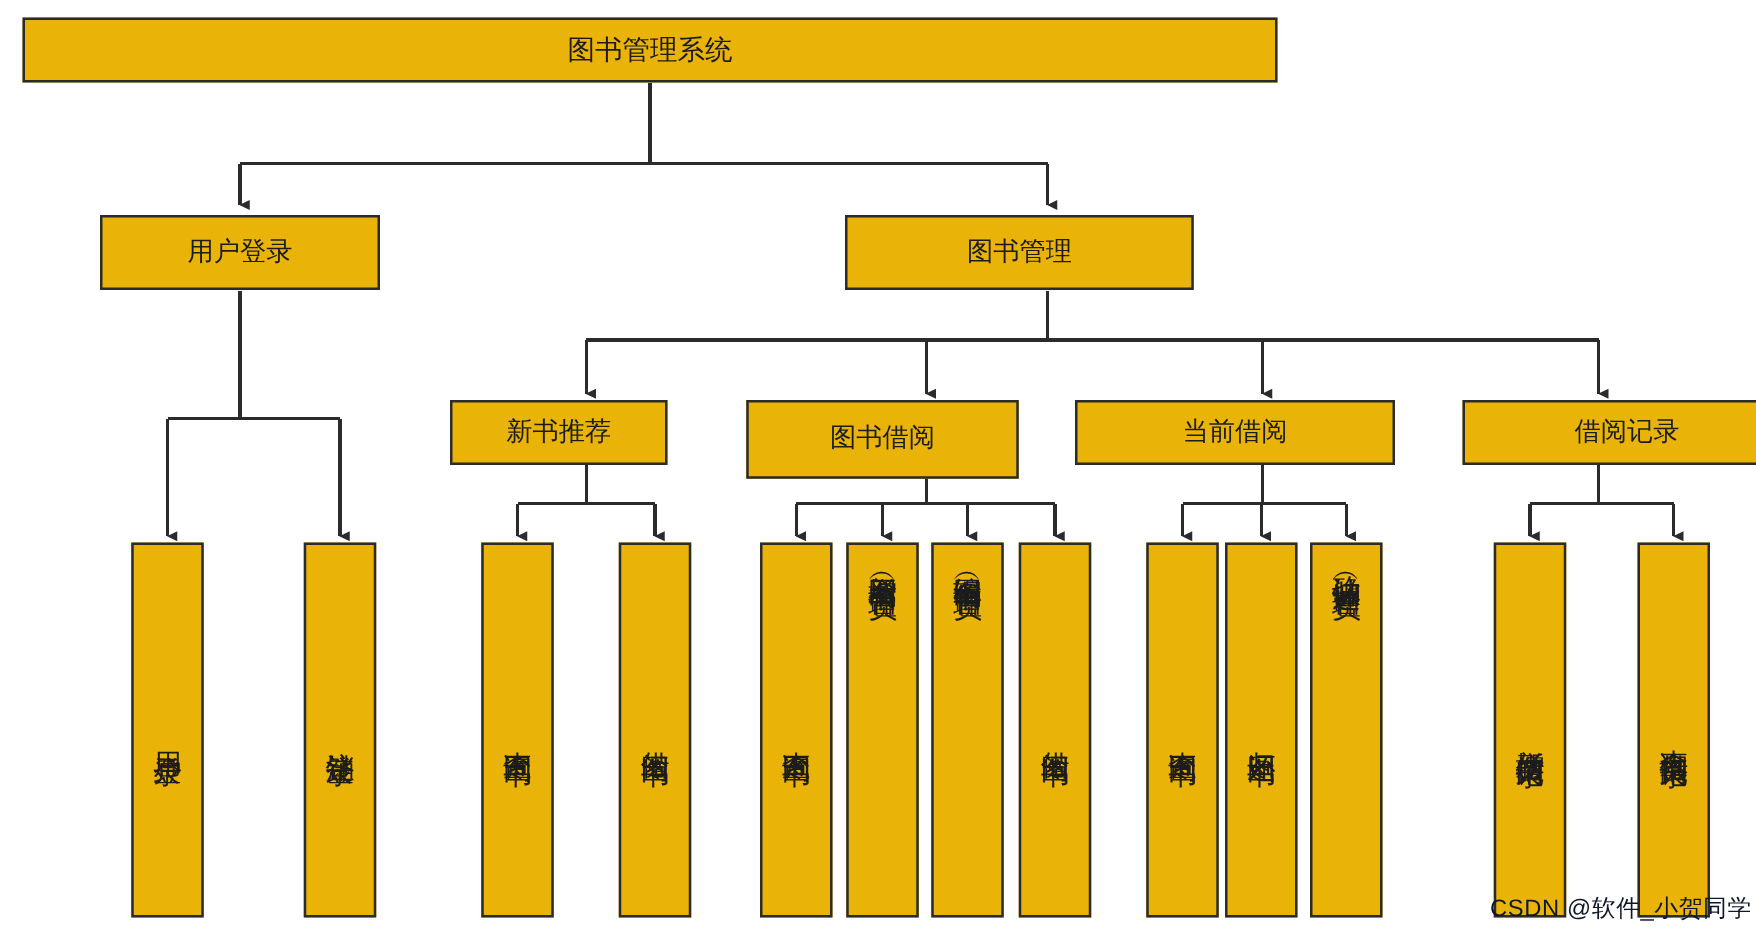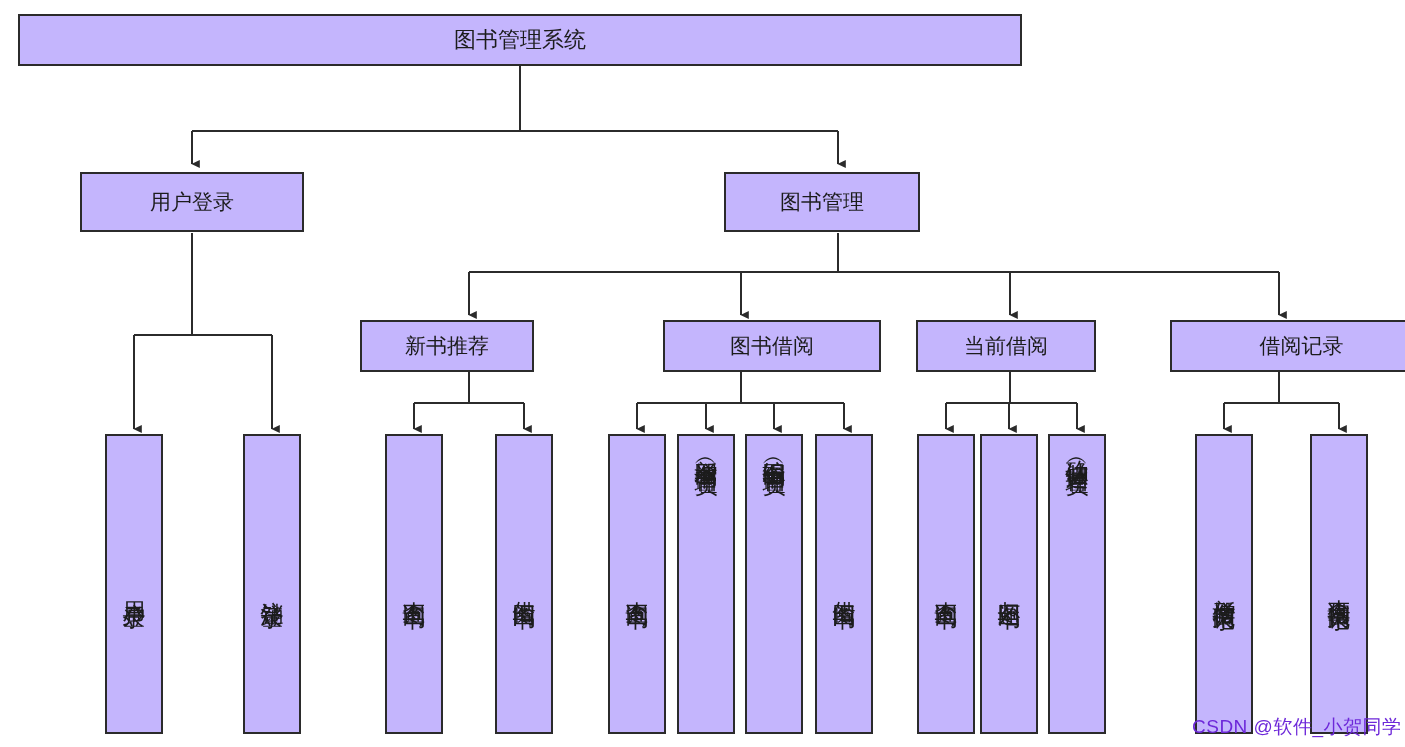--- a/index.html
+++ b/index.html
@@ -20,21 +20,21 @@
   #diagram-svg {
     position: absolute;
     left: 0;
     top: 0;
     width: 1405px;
     height: 747px;
   }
   .node-box {
     position: absolute;
     box-sizing: border-box;
-    background: #c4b5fd;
+    background: #eab308;
     border: 2px solid #2b2b2b;
     display: flex;
     align-items: center;
     justify-content: center;
     overflow: hidden;
   }
   .node-label {
     color: #1c1c1c;
     text-align: center;
     line-height: 1.15;
@@ -57,21 +57,21 @@
     letter-spacing: 2px;
     line-height: 1.0;
     white-space: nowrap;
     margin: 0 auto;
   }
   .node-box.vertical.center-text {
     align-items: center;
   }
   .watermark {
     position: absolute;
-    color: #6d28d9;
+    color: #0f172a;
     font-size: 19px;
     white-space: nowrap;
     letter-spacing: 0.5px;
     pointer-events: none;
     text-align: right;
   }
 </style>
 </head>
 <body>
 
@@ -129,33 +129,33 @@
   </svg>
 
   <div class="node-box root horizontal" style="left:18px; top:14px; width:1004px; height:52px;">
     <span class="node-label">图书管理系统</span>
   </div>
 
   <div class="node-box horizontal" style="left:80px; top:172px; width:224px; height:60px;">
     <span class="node-label">用户登录</span>
   </div>
 
-  <div class="node-box horizontal" style="left:724px; top:172px; width:196px; height:60px;">
+  <div class="node-box horizontal" style="left:676px; top:172px; width:279px; height:60px;">
     <span class="node-label">图书管理</span>
   </div>
 
   <div class="node-box horizontal" style="left:360px; top:320px; width:174px; height:52px;">
     <span class="node-label">新书推荐</span>
   </div>
 
-  <div class="node-box horizontal" style="left:663px; top:320px; width:218px; height:52px;">
+  <div class="node-box horizontal" style="left:597px; top:320px; width:218px; height:63px;">
     <span class="node-label">图书借阅</span>
   </div>
 
-  <div class="node-box horizontal" style="left:916px; top:320px; width:180px; height:52px;">
+  <div class="node-box horizontal" style="left:860px; top:320px; width:256px; height:52px;">
     <span class="node-label">当前借阅</span>
   </div>
 
   <div class="node-box horizontal" style="left:1170px; top:320px; width:263px; height:52px;">
     <span class="node-label">借阅记录</span>
   </div>
 
   <div class="node-box vertical center-text" style="left:105px; top:434px; width:58px; height:300px;">
     <span class="node-label">用户登录</span>
   </div>

